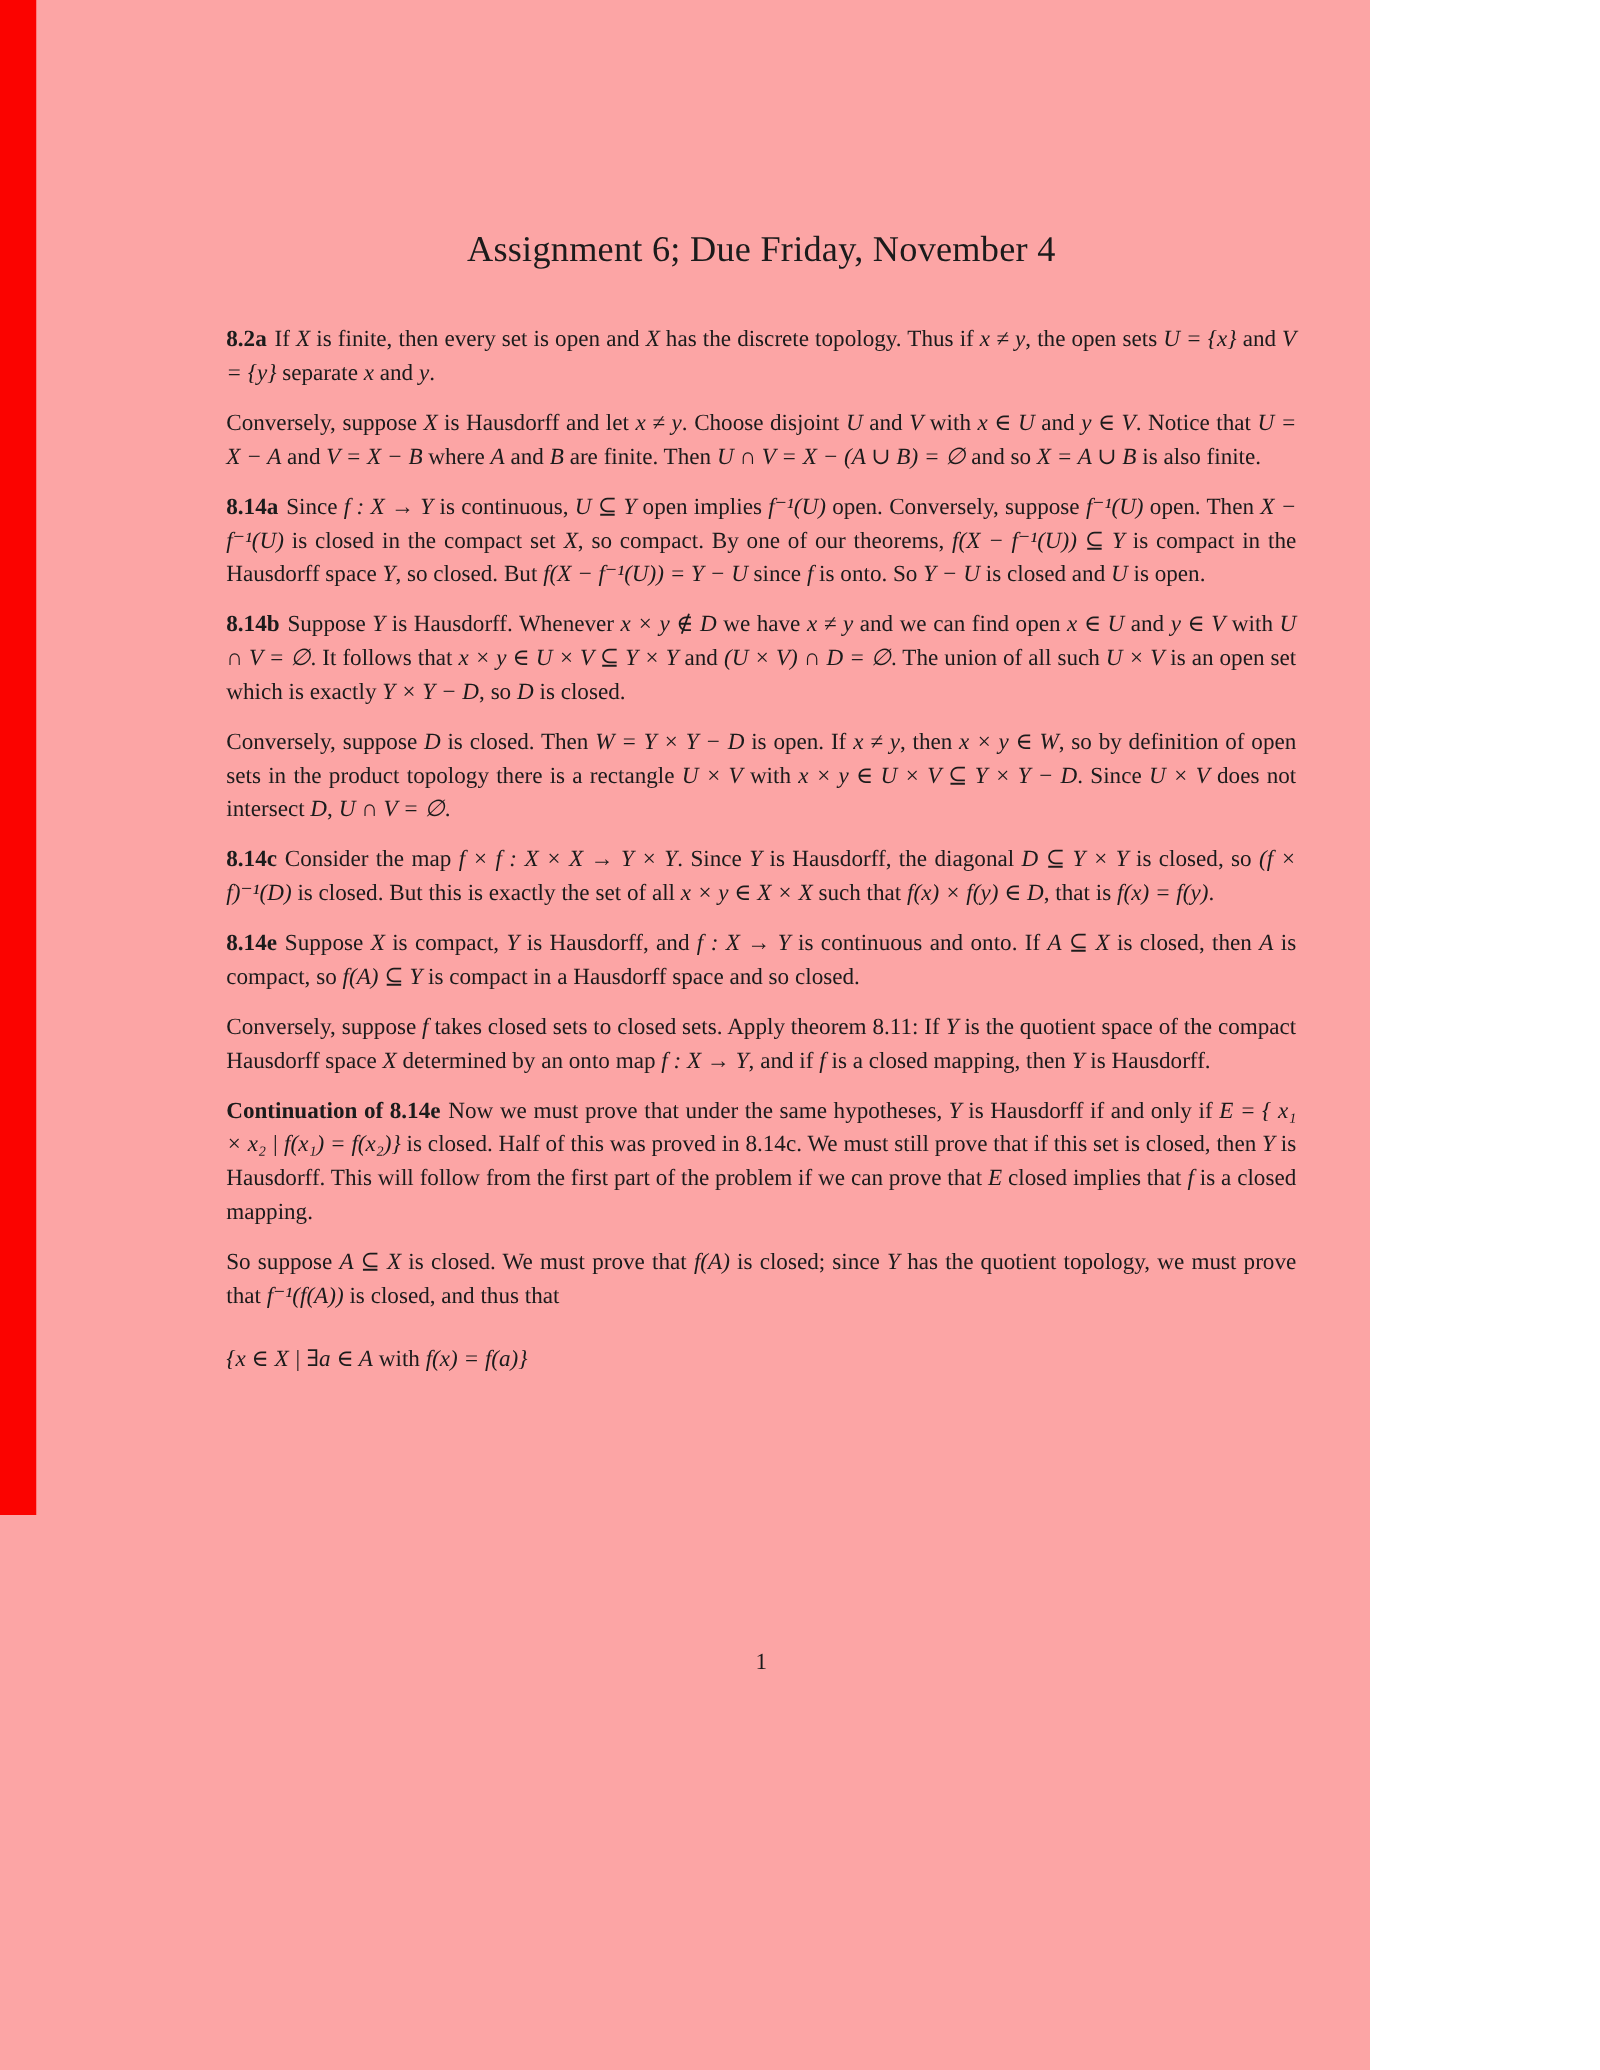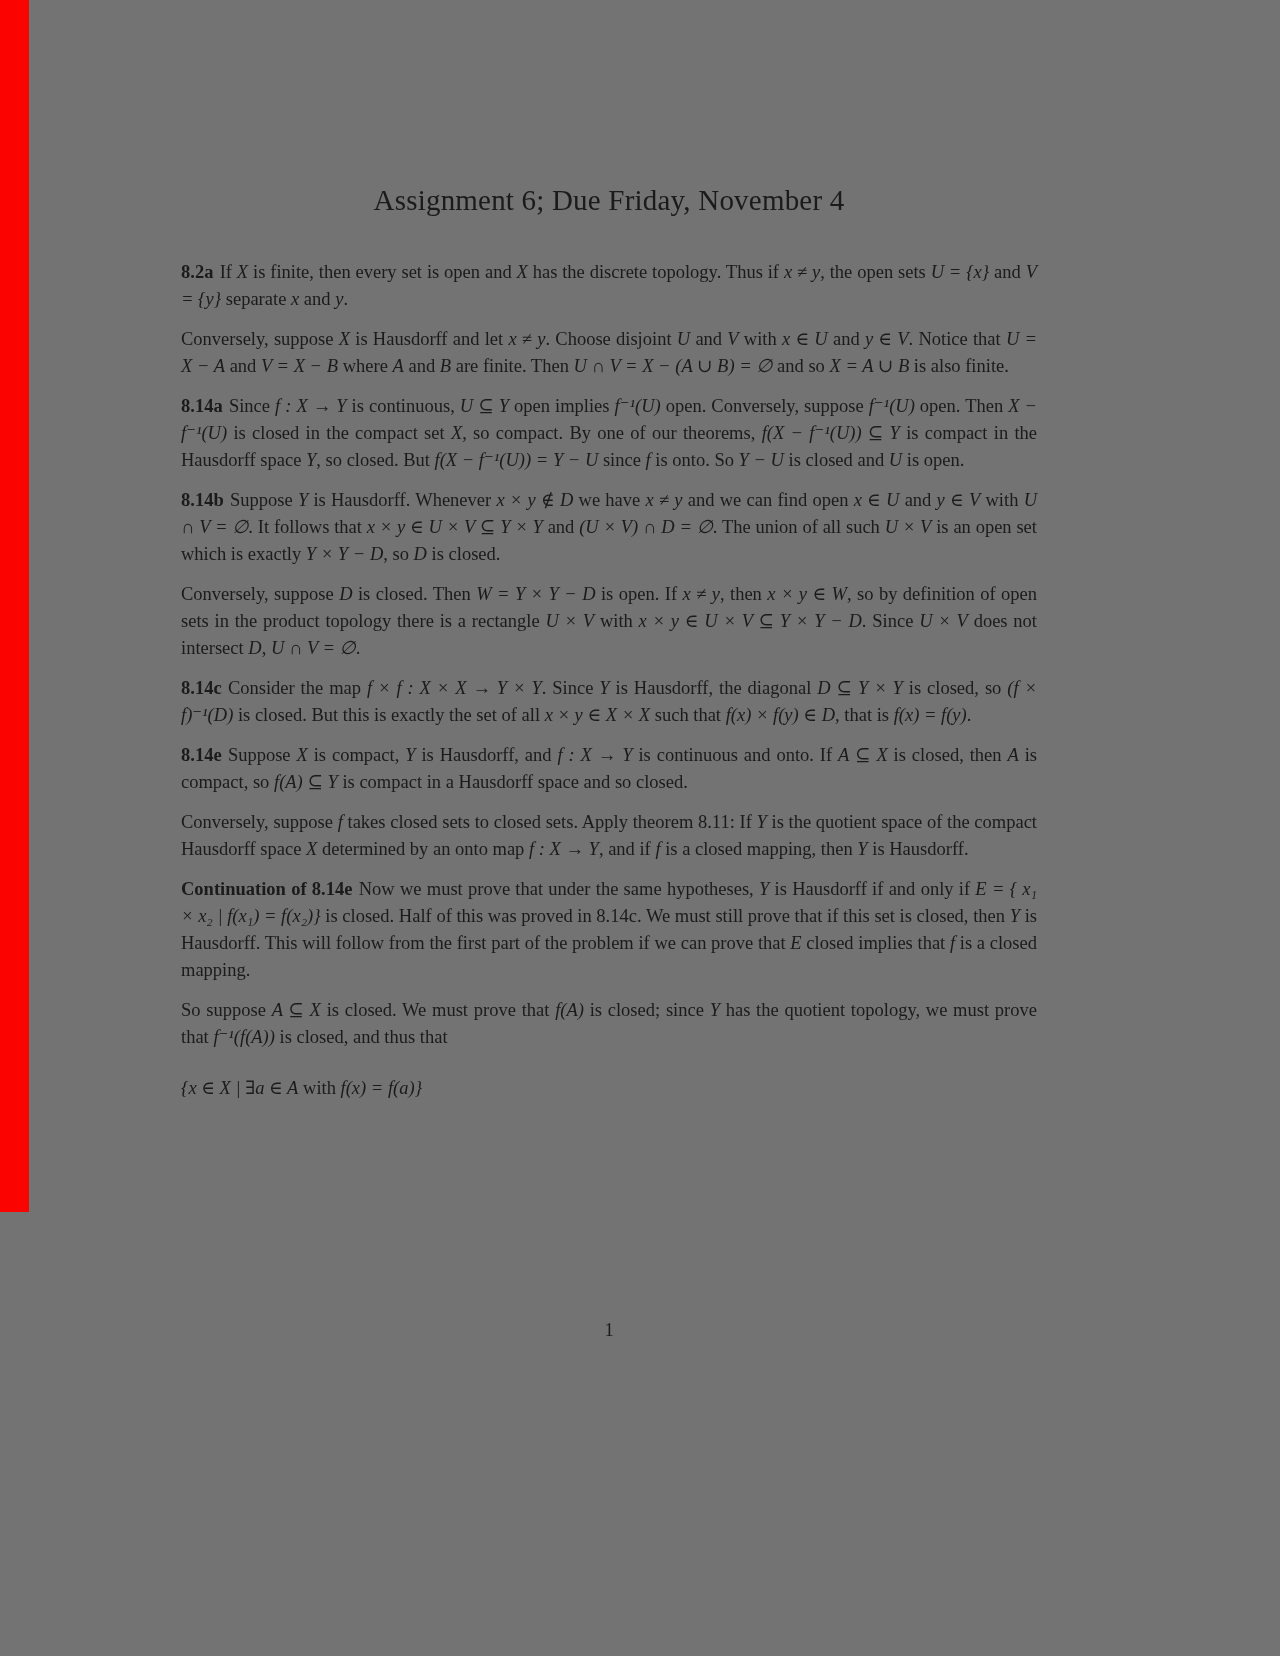--- a/index.html
+++ b/index.html
@@ -4,22 +4,22 @@
 <style>
   * { margin: 0; padding: 0; box-sizing: border-box; }
   html, body { background: #ffffff; }
   body {
     width: 1280px; height: 1656px;
     font-family: "Liberation Serif", "DejaVu Serif", serif;
     color: #1b1b1b;
   }
   .page {
     position: relative;
-    width: 1280px; height: 1656px;
-    background: #737373;
+    width: 1096px; height: 1656px;
+    background: #fca5a5;
     overflow: hidden;
   }
   .stripe {
     position: absolute;
     left: 0; top: 0;
     width: 29px; height: 1212px;
   }
   .content {
     position: absolute;
     left: 181px; top: 184px;

